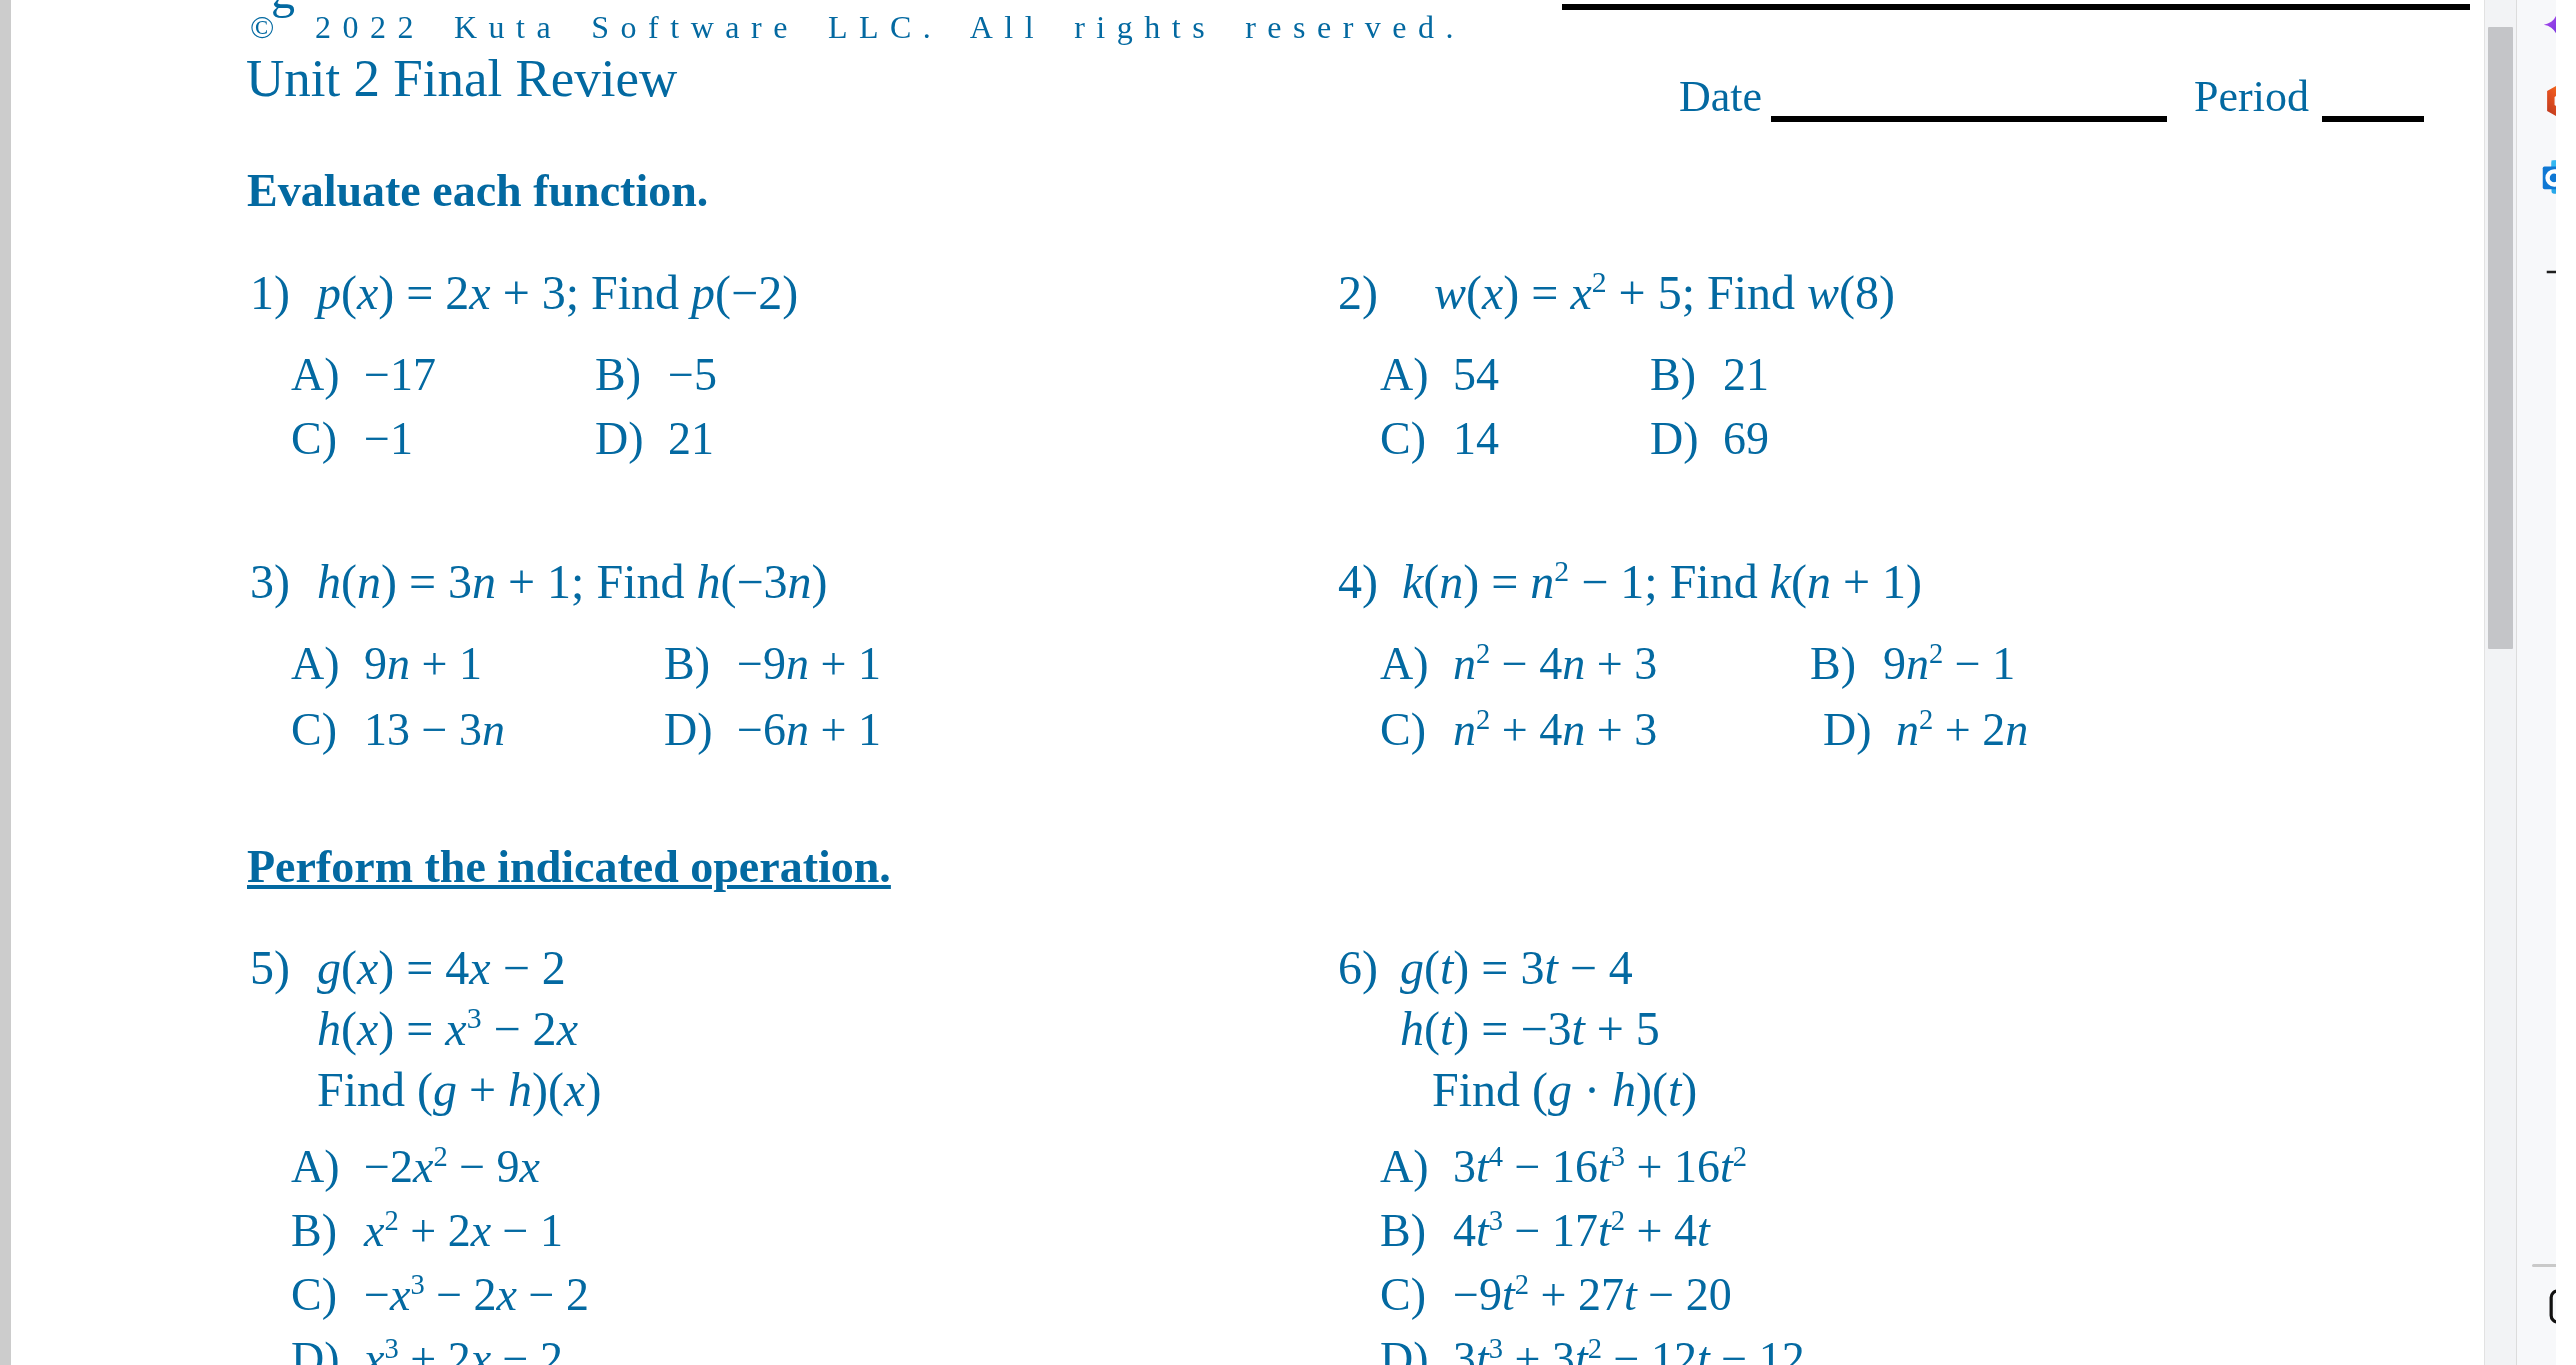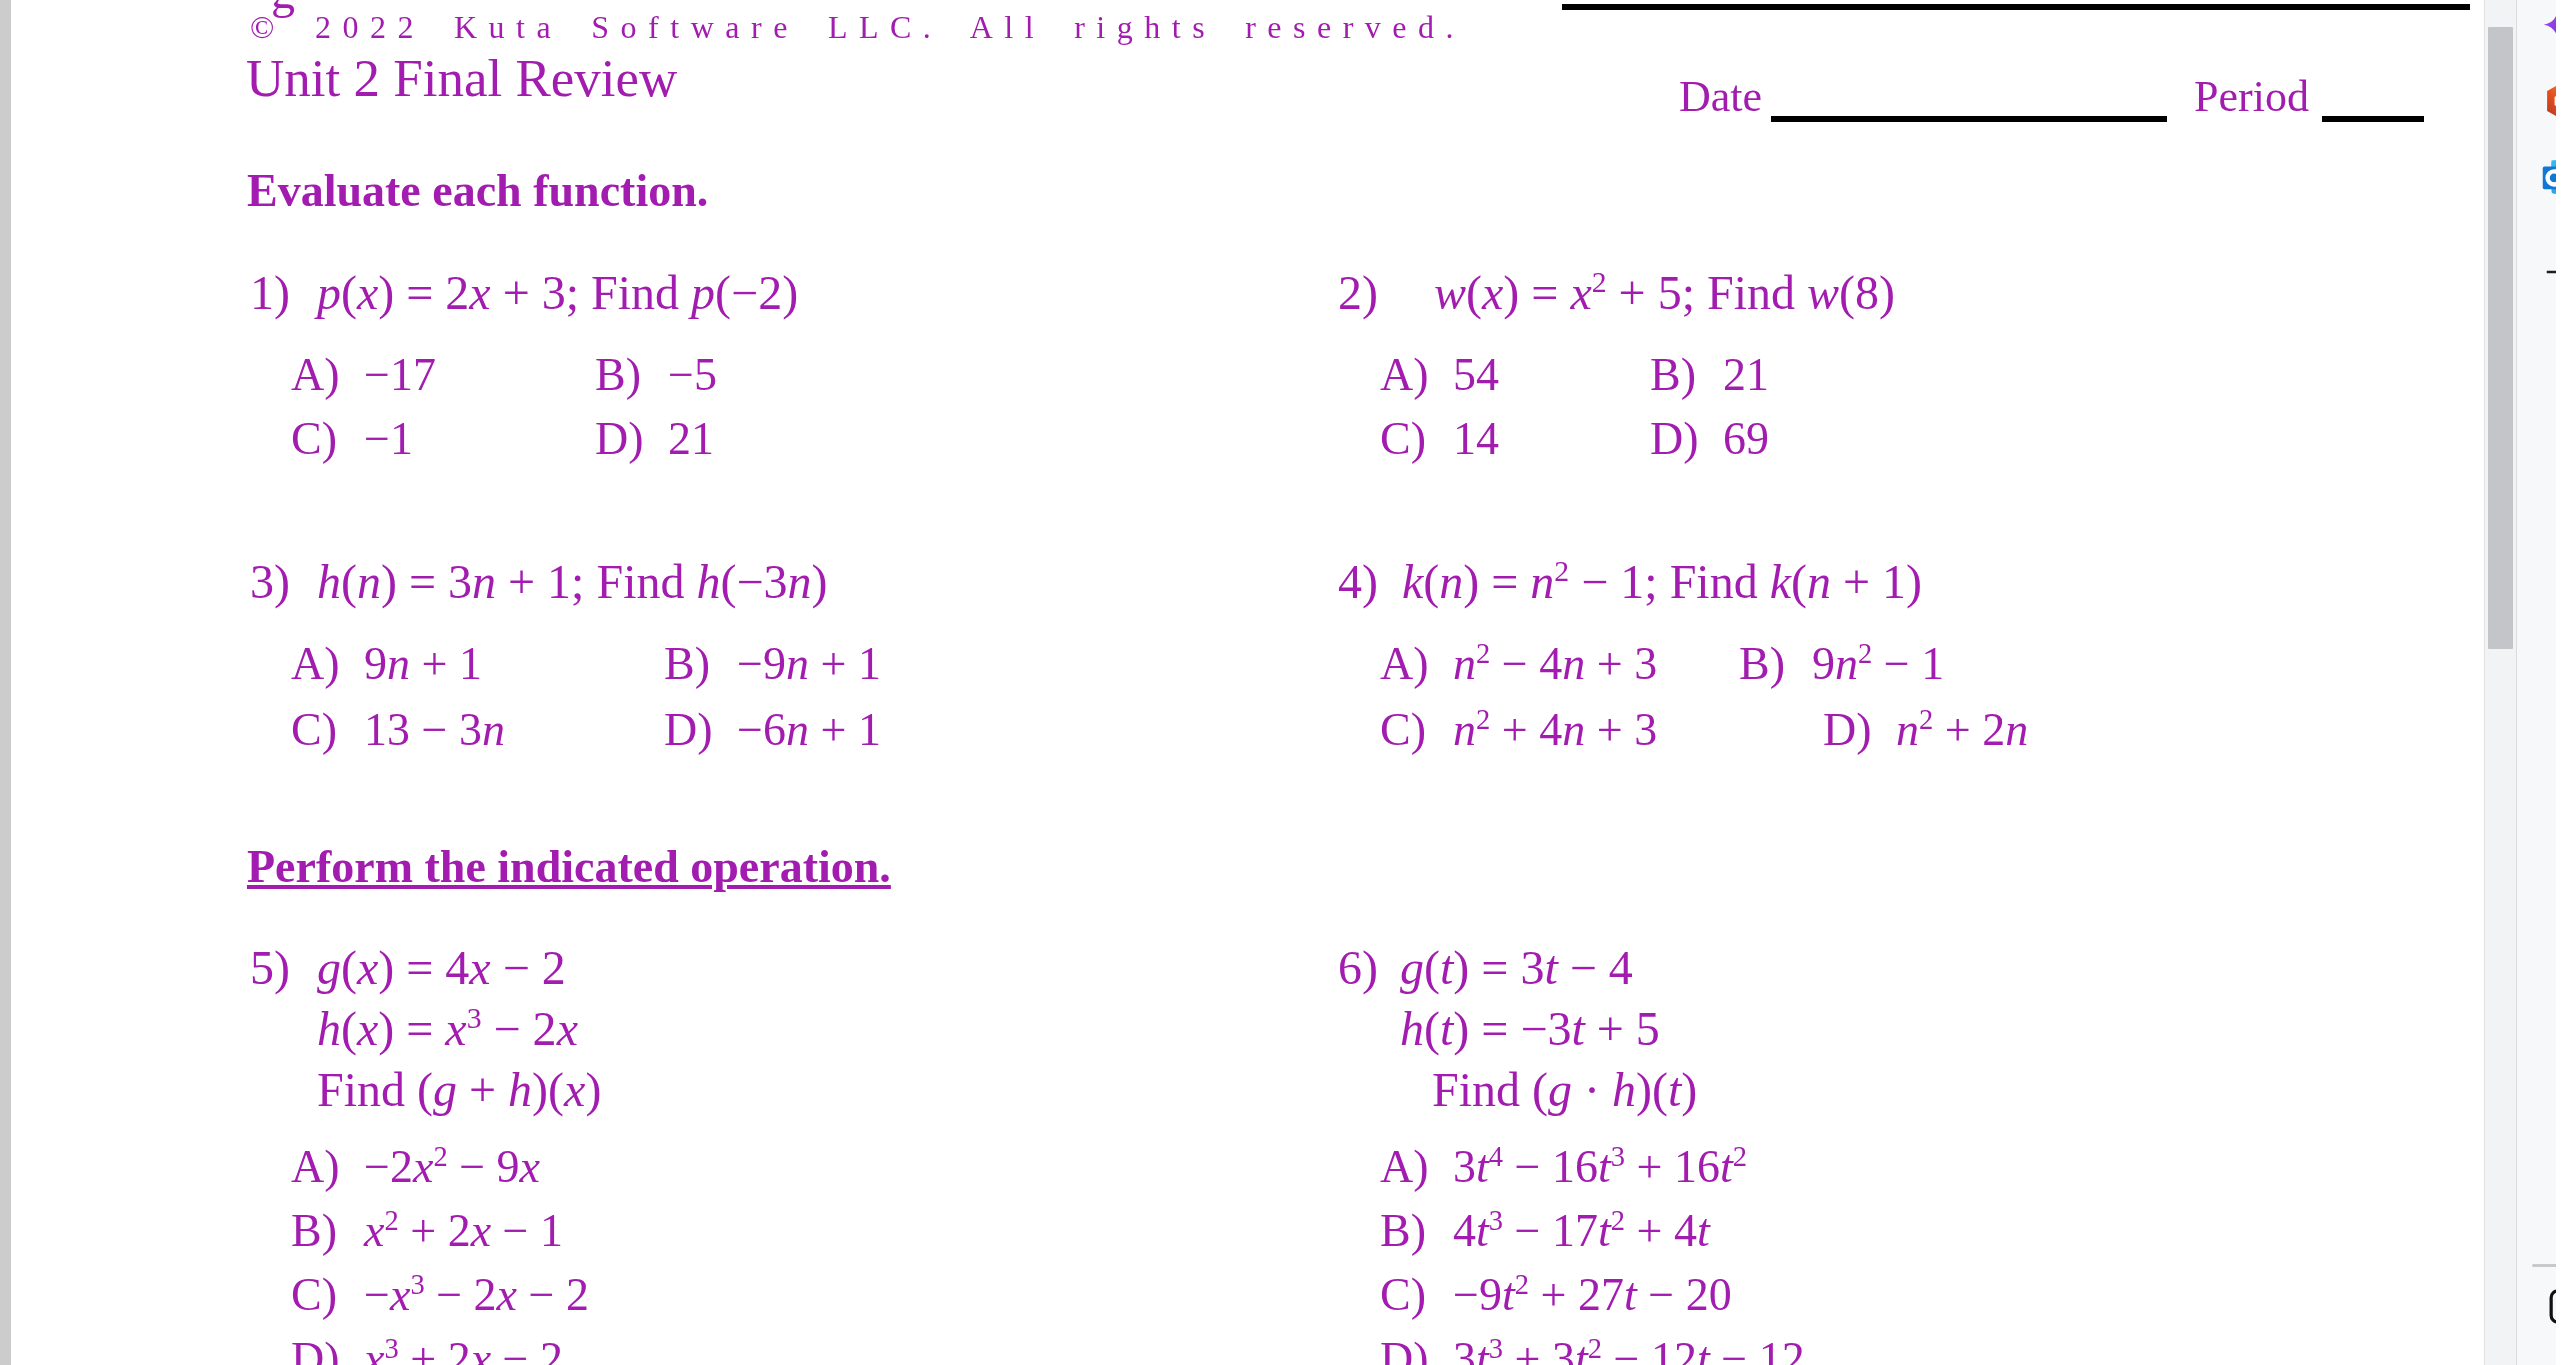--- a/index.html
+++ b/index.html
@@ -1,17 +1,17 @@
 <!DOCTYPE html>
 <html><head>
 <meta charset="utf-8">
 <style>
   html,body{margin:0;padding:0;background:#ffffff;}
   #screen{position:relative;width:2556px;height:1365px;overflow:hidden;background:#ffffff;
-          font-family:"Liberation Serif","DejaVu Serif",serif;color:#a21caf;}
+          font-family:"Liberation Serif","DejaVu Serif",serif;color:#0369a1;}
   .abs{position:absolute;white-space:nowrap;}
   .copyright{font-size:32px;letter-spacing:11.5px;word-spacing:9.6px;}
   .stray{font-size:48px;}
   .doc-title{font-size:53px;}
   .hdr-label{font-size:44px;}
   .rule{background:#000;}
   .section-heading{font-size:46px;font-weight:bold;}
   .pnum{font-size:48px;}
   .pline{font-size:48px;}
   .choice{font-size:46px;}
@@ -64,21 +64,21 @@
   <div class="abs pnum" style="left:250px;top:554px;">3)</div>
   <div class="abs pline" style="left:317px;top:554px;"><i>h</i>(<i>n</i>) = 3<i>n</i> + 1; Find <i>h</i>(−3<i>n</i>)</div>
   <div class="abs choice" style="left:291px;top:637px;"><span class="clabel">A)</span><span>9<i>n</i> + 1</span></div>
   <div class="abs choice" style="left:664px;top:637px;"><span class="clabel">B)</span><span>−9<i>n</i> + 1</span></div>
   <div class="abs choice" style="left:291px;top:703px;"><span class="clabel">C)</span><span>13 − 3<i>n</i></span></div>
   <div class="abs choice" style="left:664px;top:703px;"><span class="clabel">D)</span><span>−6<i>n</i> + 1</span></div>
 
   <div class="abs pnum" style="left:1338px;top:554px;">4)</div>
   <div class="abs pline" style="left:1402px;top:554px;"><i>k</i>(<i>n</i>) = <i>n</i><sup>2</sup> − 1; Find <i>k</i>(<i>n</i> + 1)</div>
   <div class="abs choice" style="left:1380px;top:637px;"><span class="clabel">A)</span><span><i>n</i><sup>2</sup> − 4<i>n</i> + 3</span></div>
-  <div class="abs choice" style="left:1739px;top:637px;"><span class="clabel">B)</span><span>9<i>n</i><sup>2</sup> − 1</span></div>
+  <div class="abs choice" style="left:1810px;top:637px;"><span class="clabel">B)</span><span>9<i>n</i><sup>2</sup> − 1</span></div>
   <div class="abs choice" style="left:1380px;top:703px;"><span class="clabel">C)</span><span><i>n</i><sup>2</sup> + 4<i>n</i> + 3</span></div>
   <div class="abs choice" style="left:1823px;top:703px;"><span class="clabel">D)</span><span><i>n</i><sup>2</sup> + 2<i>n</i></span></div>
 
   <div class="abs section-heading" style="left:247px;top:840px;text-decoration:underline;">Perform the indicated operation.</div>
 
   <div class="abs pnum" style="left:250px;top:940px;">5)</div>
   <div class="abs pline" style="left:317px;top:940px;"><i>g</i>(<i>x</i>) = 4<i>x</i> − 2</div>
   <div class="abs pline" style="left:317px;top:1001px;"><i>h</i>(<i>x</i>) = <i>x</i><sup>3</sup> − 2<i>x</i></div>
   <div class="abs pline" style="left:317px;top:1062px;">Find (<i>g</i> + <i>h</i>)(<i>x</i>)</div>
   <div class="abs choice" style="left:291px;top:1140px;"><span class="clabel">A)</span><span>−2<i>x</i><sup>2</sup> − 9<i>x</i></span></div>

